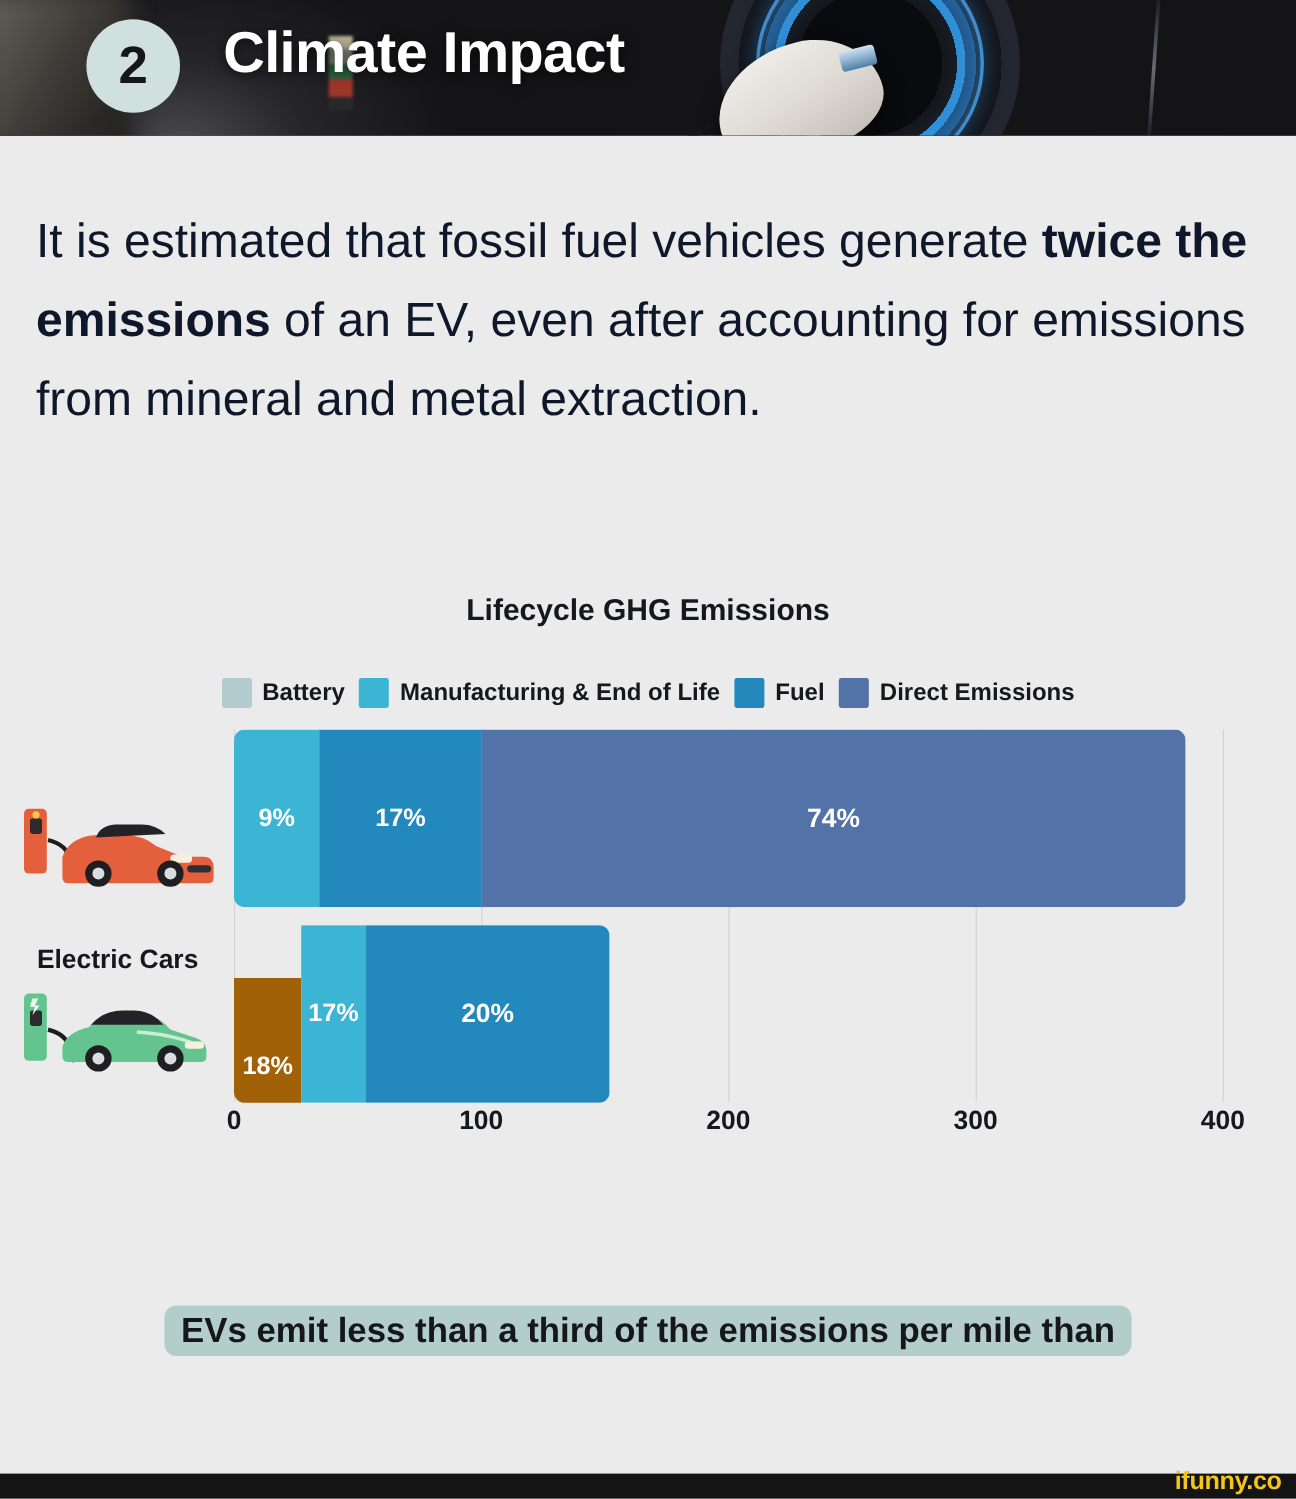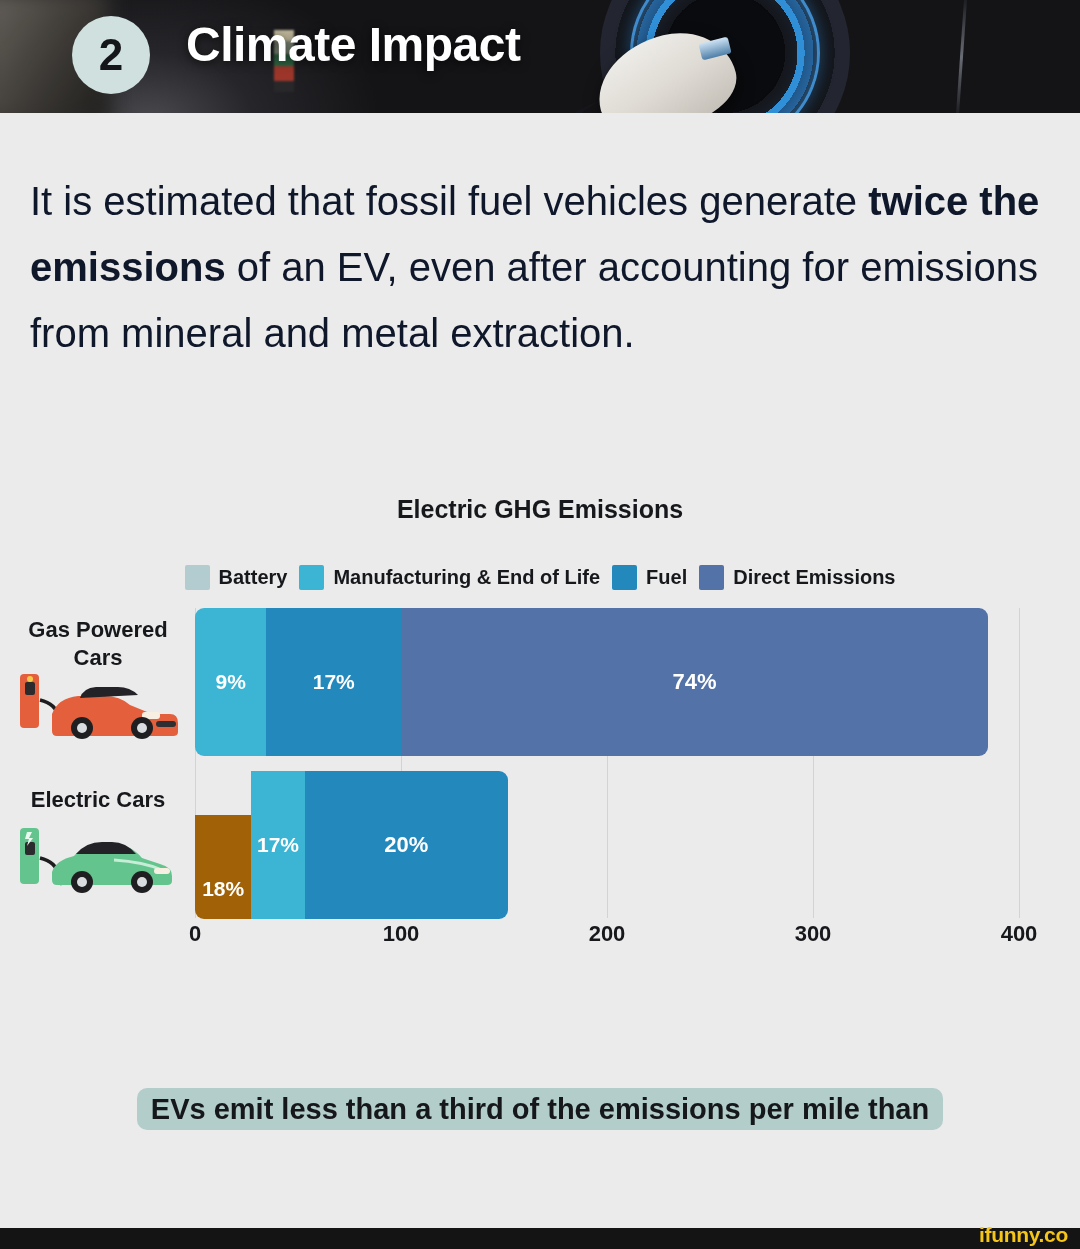--- a/index.html
+++ b/index.html
@@ -171,21 +171,21 @@
       <div class="hero-plug-led"></div>
     </div>
     <div class="badge">2</div>
     <div class="hero-title">Climate Impact</div>
   </div>
 
   <div class="lede"><span>It is estimated that fossil fuel vehicles generate </span><b>twice the emissions</b><span> of an EV, even after accounting for emissions from mineral and metal extraction.</span></div>
 
   <div class="chart">
 
-    <div class="chart-title">Electric GHG Emissions</div>
+    <div class="chart-title">Lifecycle GHG Emissions</div>
 
     <div class="legend" id="legend-host">
         <div class="legend-item">
           <span class="legend-sw" style="background: rgb(179, 204, 208);"></span>
           <span class="legend-lb">Battery</span>
         </div>
         <div class="legend-item">
           <span class="legend-sw" style="background: rgb(60, 180, 212);"></span>
           <span class="legend-lb">Manufacturing &amp; End of Life</span>
         </div>
@@ -221,21 +221,20 @@
         </div>
       </div>
 
     <div class="xaxis" id="xaxis-host">
         <div class="xtick" style="left: 0px;">0</div>
         <div class="xtick" style="left: 206px;">100</div>
         <div class="xtick" style="left: 412px;">200</div>
         <div class="xtick" style="left: 618px;">300</div>
         <div class="xtick" style="left: 824px;">400</div>
       </div>
-  <div class="ylab" style="top: 121px; position: absolute;">Gas Powered<br>Cars</div>
       <div class="caricon" style="left: 14px; top: 165px;">
     <svg viewBox="0 0 170 80" width="170" height="80">
       <rect x="6" y="14" width="19" height="54" rx="4" fill="#e4603c"></rect>
       <rect x="11" y="22" width="10" height="13" rx="2" fill="#2b2b2e"></rect>
       <circle cx="16" cy="19" r="3" fill="#f7c94a"></circle>
       <path d="M26 40 q16 4 18 16" stroke="#1d1d20" stroke-width="3.5" fill="none"></path>
       <path d="M44 56 q10 6 2 12" stroke="#1d1d20" stroke-width="3.5" fill="none"></path>
       <path d="M38 54 q6-16 26-18 h26 q16 0 26 9 l22 9 h18 q8 0 8 9 v9 q0 4-5 4 H43 q-5 0-5-5z" fill="#e4603c"></path>
       <path d="M66 38 q3-10 16-11 h22 q12 0 20 8z" fill="#232327"></path>
       <rect x="128" y="52" width="18" height="7" rx="3" fill="#f7efe2"></rect>

